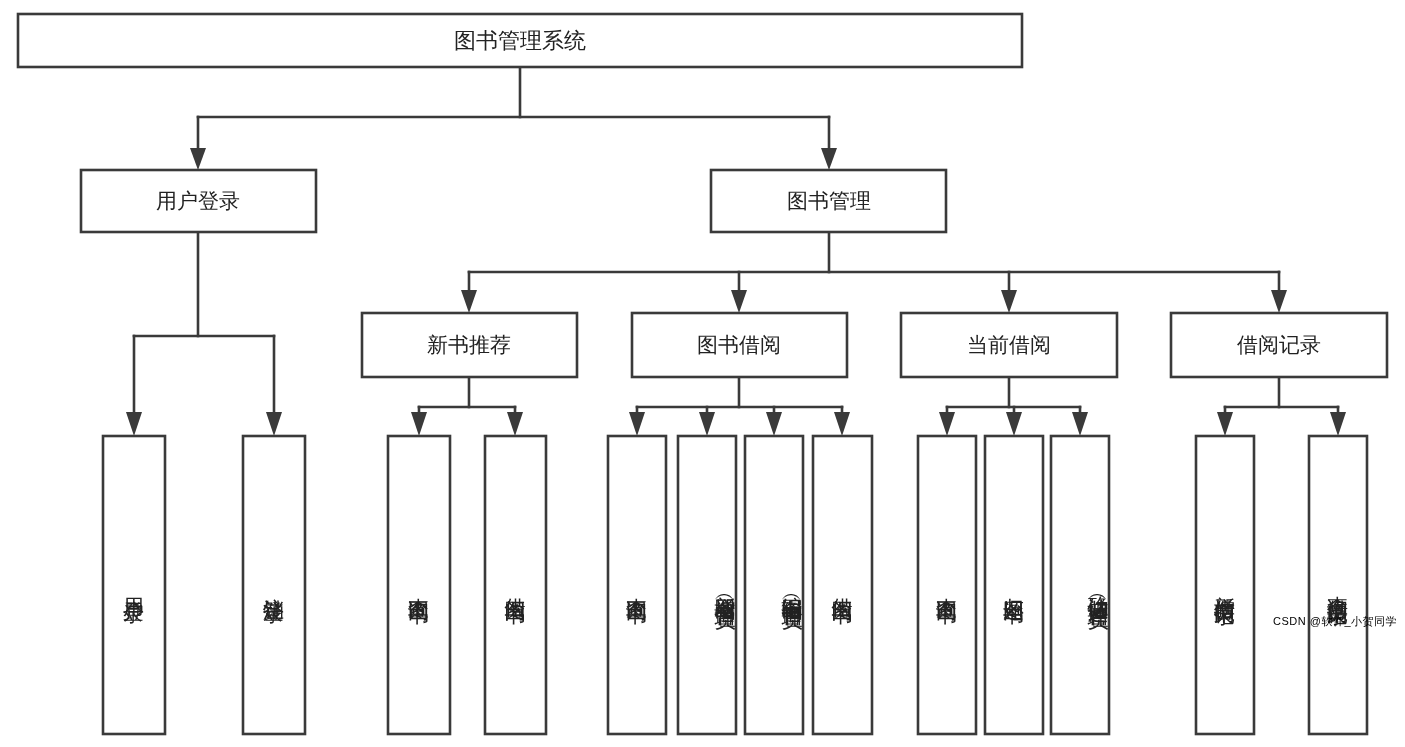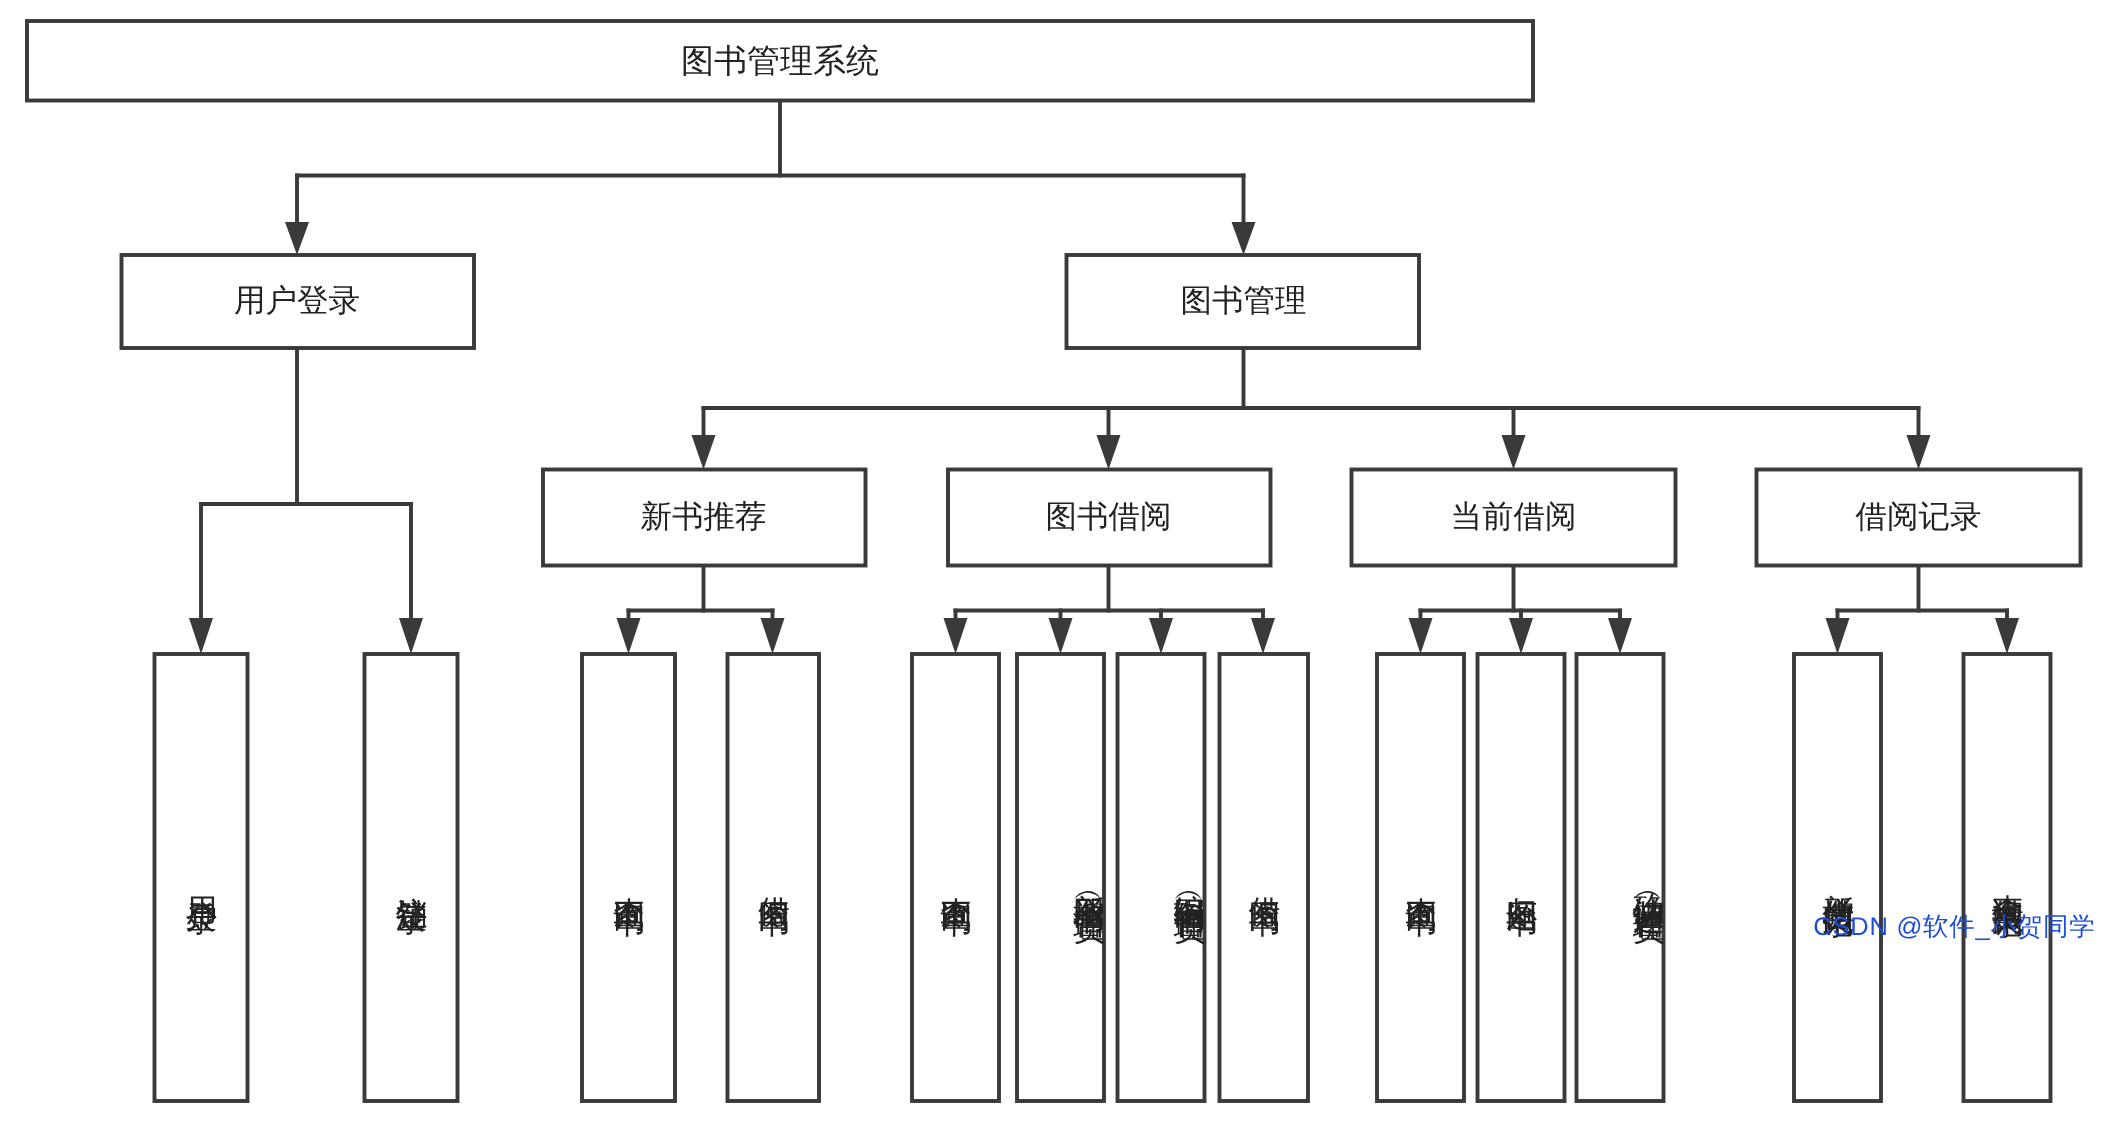--- a/index.html
+++ b/index.html
@@ -36,22 +36,22 @@
     align-items:center;
     justify-content:center;
     white-space:nowrap;
     pointer-events:none;
   }
   #watermark{
     position:absolute;
     right:8px;
     bottom:4px;
     font-family:"Liberation Sans","DejaVu Sans",sans-serif;
-    font-size:17px;
-    color:#1d4ed8;
+    font-size:11px;
+    color:#000000;
     letter-spacing:0.5px;
     white-space:nowrap;
   }
 </style>
 </head>
 <body>
 
 <div id="diagram-root">
 
   <svg id="tree-svg" viewBox="0 0 1405 747">

